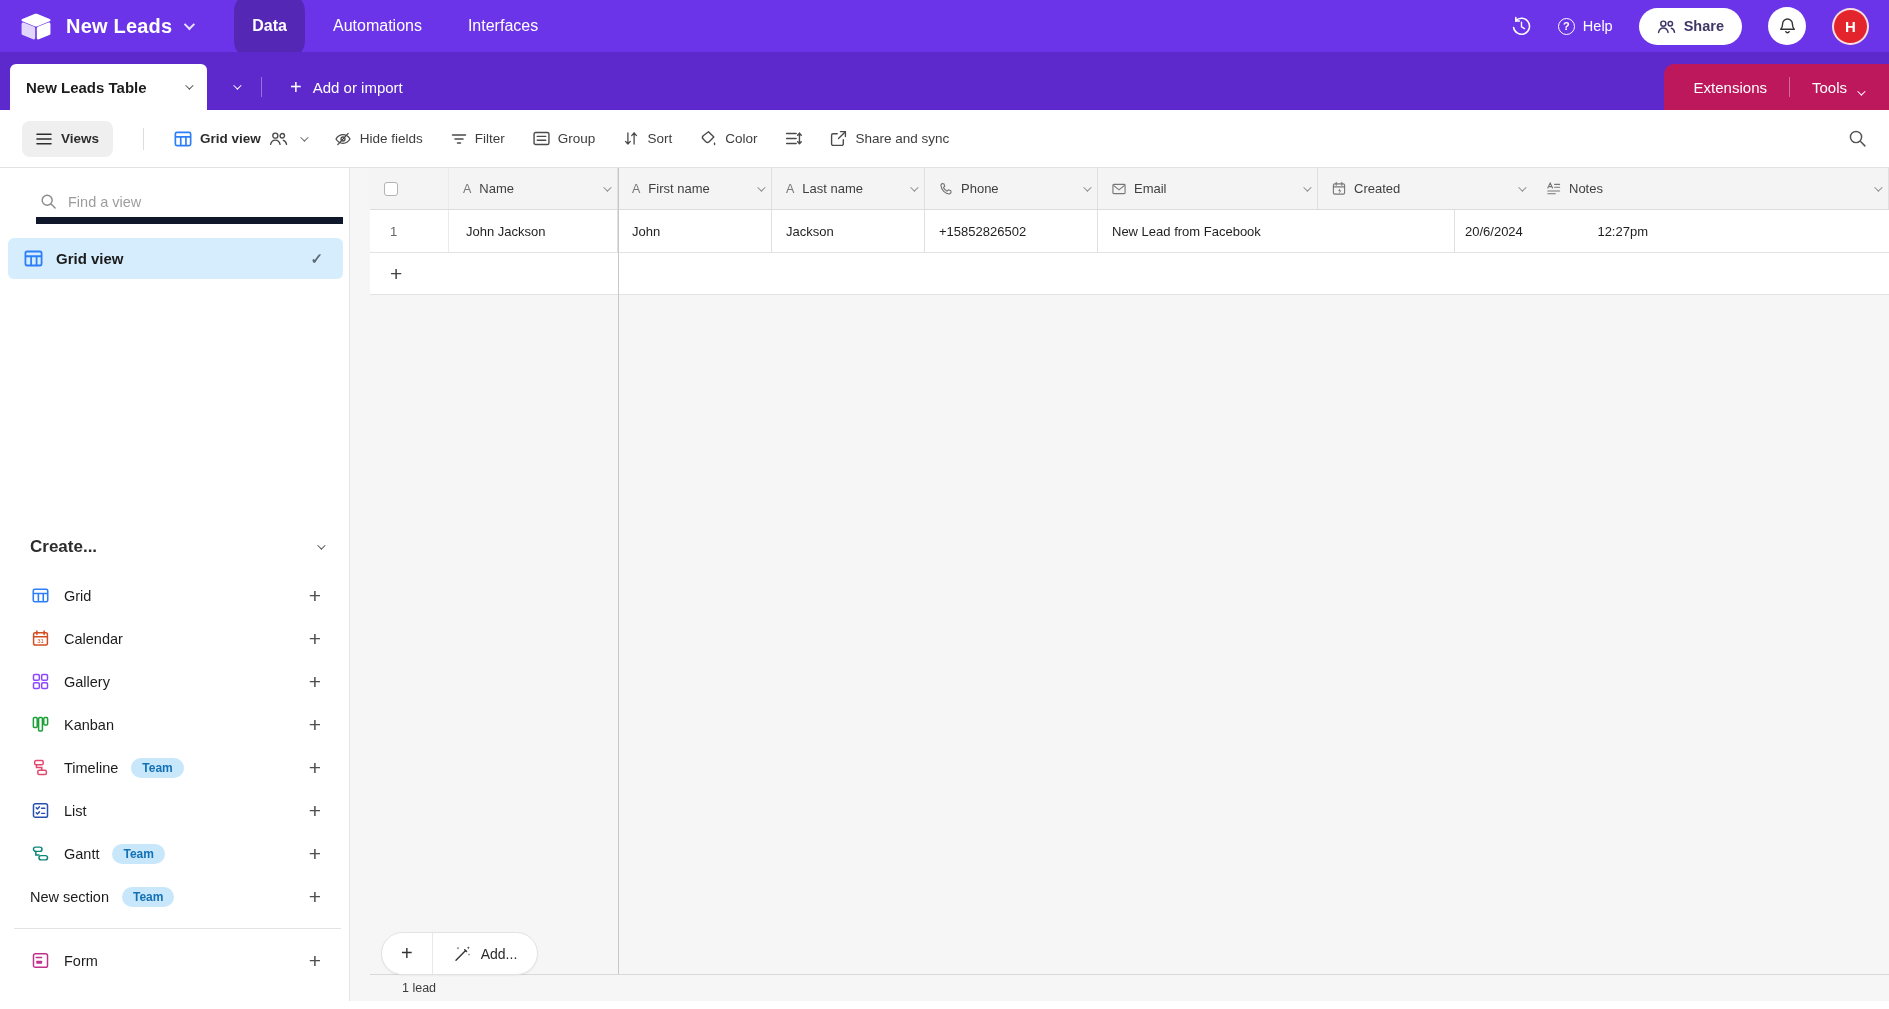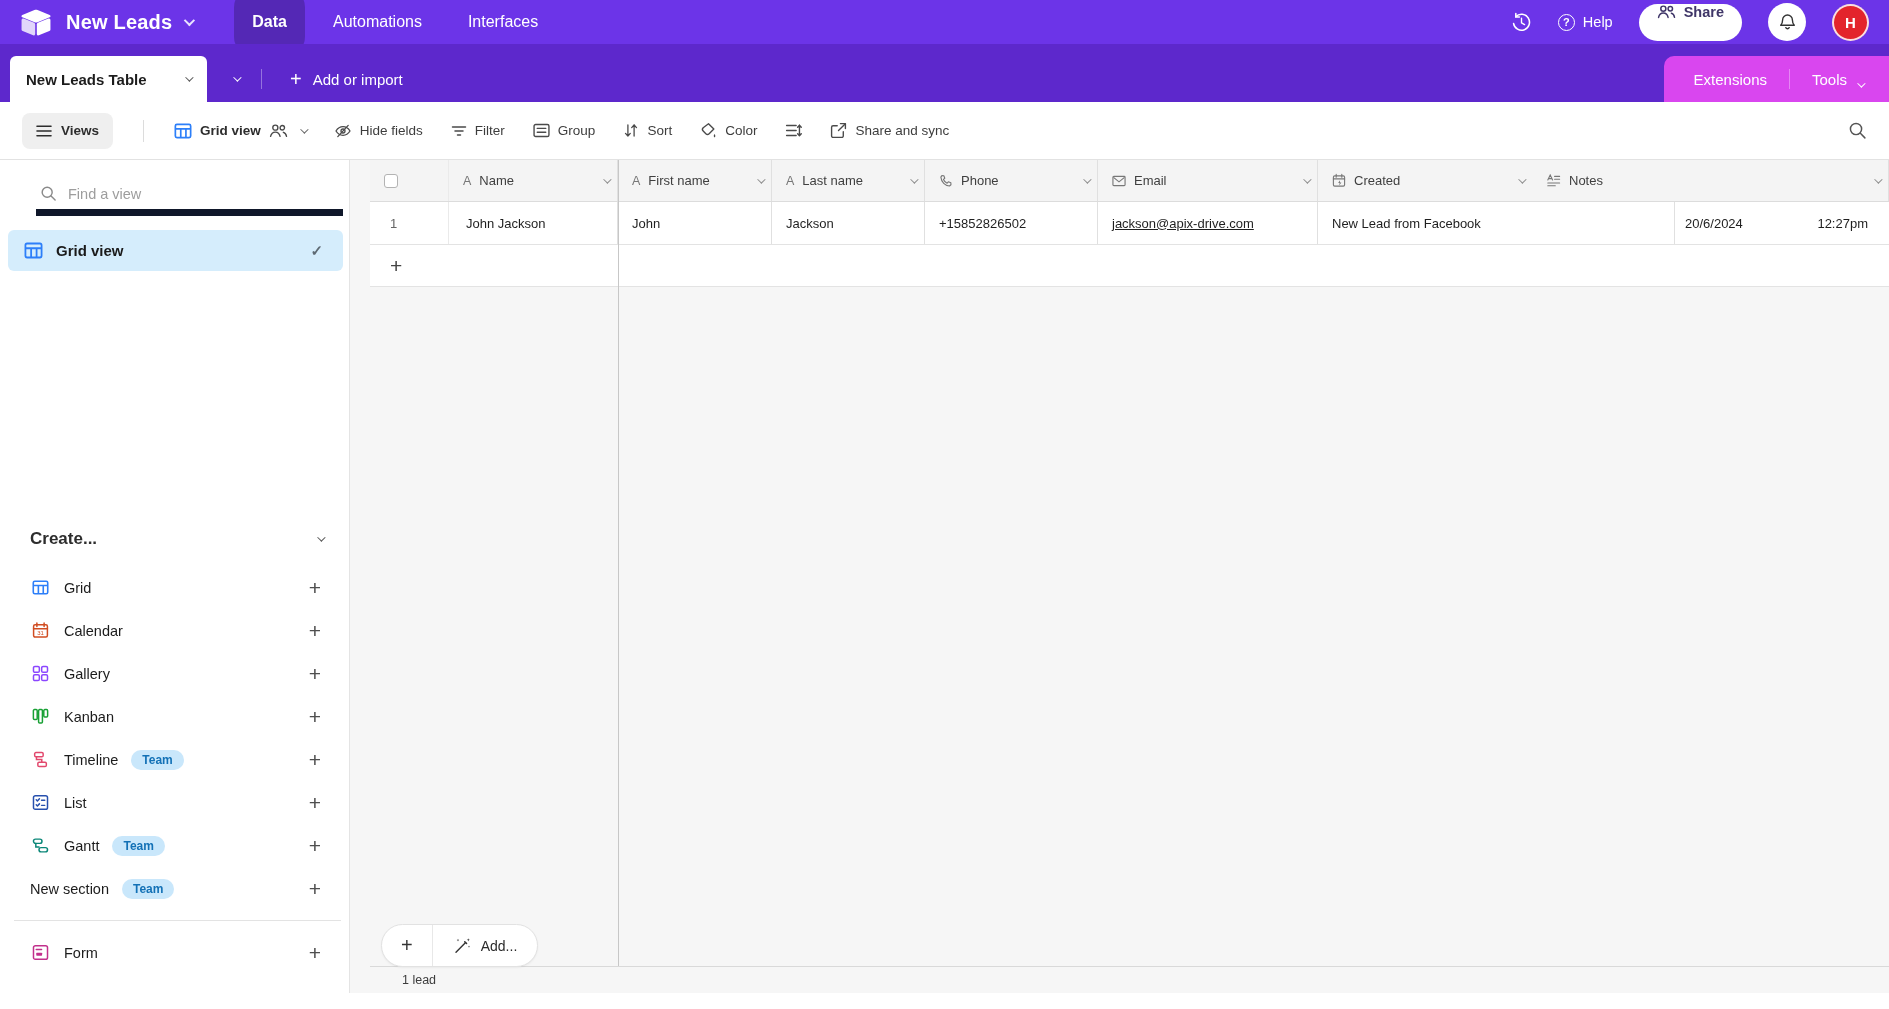--- a/index.html
+++ b/index.html
@@ -1,45 +1,45 @@
 <!DOCTYPE html>
 <html><head>
 <meta charset="utf-8">
 <style>
   * { margin:0; padding:0; box-sizing:border-box; }
   body { font-family:"Liberation Sans", sans-serif; background:#fff; }
   .app { position:relative; width:1889px; height:1009px; overflow:hidden; background:#fff; }
 
   
-  .topbar { height:44px; background:#6c34e8; display:flex; align-items:center; padding:0 20px; color:#fff; }
+  .topbar { height:52px; background:#6c34e8; display:flex; align-items:center; padding:0 20px; color:#fff; }
   .logo { width:34px; height:28px; margin-right:12px; display:flex; align-items:center; }
   .app-title { font-size:20px; font-weight:bold; letter-spacing:.2px; }
   .chv { display:inline-block; width:8px; height:8px; border-right:2px solid currentColor; border-bottom:2px solid currentColor; transform:rotate(45deg) translateY(-2px); }
   .chv.sm { width:6px; height:6px; border-width:1.5px; }
   .title-chv { margin-left:12px; color:#e9e2ff; }
   .topnav { display:flex; align-items:center; margin-left:42px; gap:10px; }
   .topnav .pill { padding:24px 18px; border-radius:18px; font-size:16px; color:#fff; cursor:pointer; }
   .topnav .pill.active { background:rgba(0,0,0,.22); font-weight:bold; }
   .topbar-right { margin-left:auto; display:flex; align-items:center; gap:26px; }
   .help { display:flex; align-items:center; gap:8px; font-size:14.5px; }
   .qmark { width:17px; height:17px; border:1.5px solid #fff; border-radius:50%; display:flex; align-items:center; justify-content:center; font-size:11px; font-weight:bold; }
-  .share-btn { background:#fff; color:#3f3668; border-radius:19px; height:37px; padding:0 18px; display:flex; align-items:flex-start; gap:8px; font-size:14.5px; font-weight:bold; }
+  .share-btn { background:#fff; color:#3f3668; border-radius:19px; height:37px; padding:0 18px; display:flex; align-items:center; gap:8px; font-size:14.5px; font-weight:bold; }
   .bell-btn { width:38px; height:38px; background:#fff; border-radius:50%; display:flex; align-items:center; justify-content:center; }
   .avatar { width:37px; height:37px; background:#e3242c; border-radius:50%; display:flex; align-items:center; justify-content:center; color:#fff; font-size:15px; font-weight:bold; border:2px solid rgba(255,255,255,.85); }
 
   
   .tabbar { height:58px; background:#5d28cc; display:flex; align-items:flex-end; position:relative; }
   .table-tab { margin-left:10px; height:46px; width:197px; background:#fff; border-radius:6px 6px 0 0; display:flex; align-items:center; justify-content:space-between; padding:0 16px; font-size:15px; font-weight:bold; color:#1d1d1d; }
   .table-tab .chv { color:#555; }
   .tab-extra { display:flex; align-items:center; height:46px; color:#fff; }
   .tab-extra .chv { color:#fff; margin:0 22px 0 26px; }
   .vdiv-w { width:1px; height:20px; background:rgba(255,255,255,.35); }
   .add-import { display:flex; align-items:center; gap:11px; margin-left:28px; font-size:15px; color:#fff; }
   .plus-glyph { font-size:20px; font-weight:normal; line-height:1; }
-  .tools-panel { margin-left:auto; height:46px; background:#d946ef; border-radius:10px 0 0 0; display:flex; align-items:center; gap:22px; padding:0 26px 0 30px; color:#fff; font-size:15px; }
+  .tools-panel { margin-left:auto; height:46px; background:#be185d; border-radius:10px 0 0 0; display:flex; align-items:center; gap:22px; padding:0 26px 0 30px; color:#fff; font-size:15px; }
   .tools-group { display:flex; align-items:flex-end; gap:10px; }
 
   
   .toolbar { height:58px; background:#fff; border-bottom:1px solid #e2e2e2; display:flex; align-items:center; padding:0 22px; gap:28px; color:#3d3d3d; font-size:13.5px; }
   .views-btn { background:#efefef; border-radius:8px; height:36px; padding:0 14px; display:flex; align-items:center; gap:9px; font-weight:bold; color:#2d2d2d; }
   .tb-div { width:1px; height:22px; background:#dcdcdc; margin:0 2px; }
   .tb-btn { display:flex; align-items:center; gap:8px; cursor:pointer; }
   .gridview-btn { font-weight:bold; color:#2d2d2d; }
   .gridview-btn .chv { color:#666; margin-left:4px; }
   .toolbar-search { margin-left:auto; display:flex; align-items:center; }
@@ -417,23 +417,20 @@
       </div>
 
       <div class="t-row t-data">
         <div class="cell c0">
           <span class="rownum">1</span>
         </div>
         <div class="cell c1 name-cell">John Jackson</div>
         <div class="cell c2">John</div>
         <div class="cell c3">Jackson</div>
         <div class="cell c4">+15852826502</div>
-        <div class="cell c5">
-          <span class="email-link">jackson@apix-drive.com</span>
-        </div>
         <div class="cell c6">New Lead from Facebook</div>
         <div class="cell c7 created-cell">
           <span>20/6/2024</span>
           <span>12:27pm</span>
         </div>
       </div>
 
       <div class="plus-row">
         <span>+</span>
       </div>

